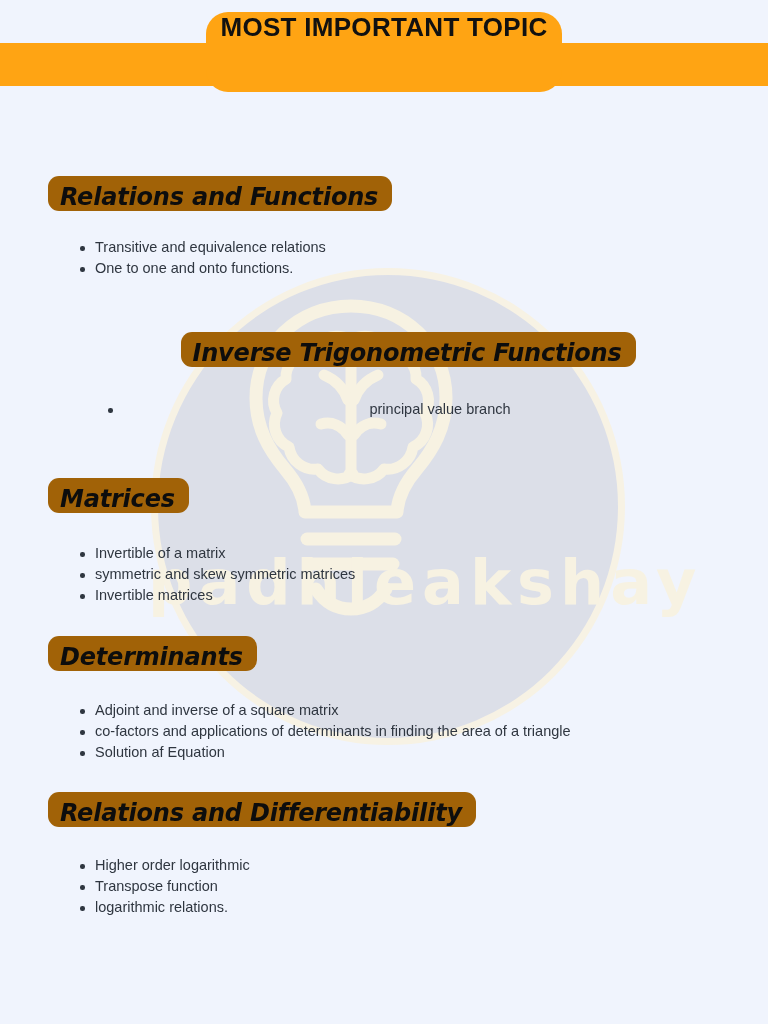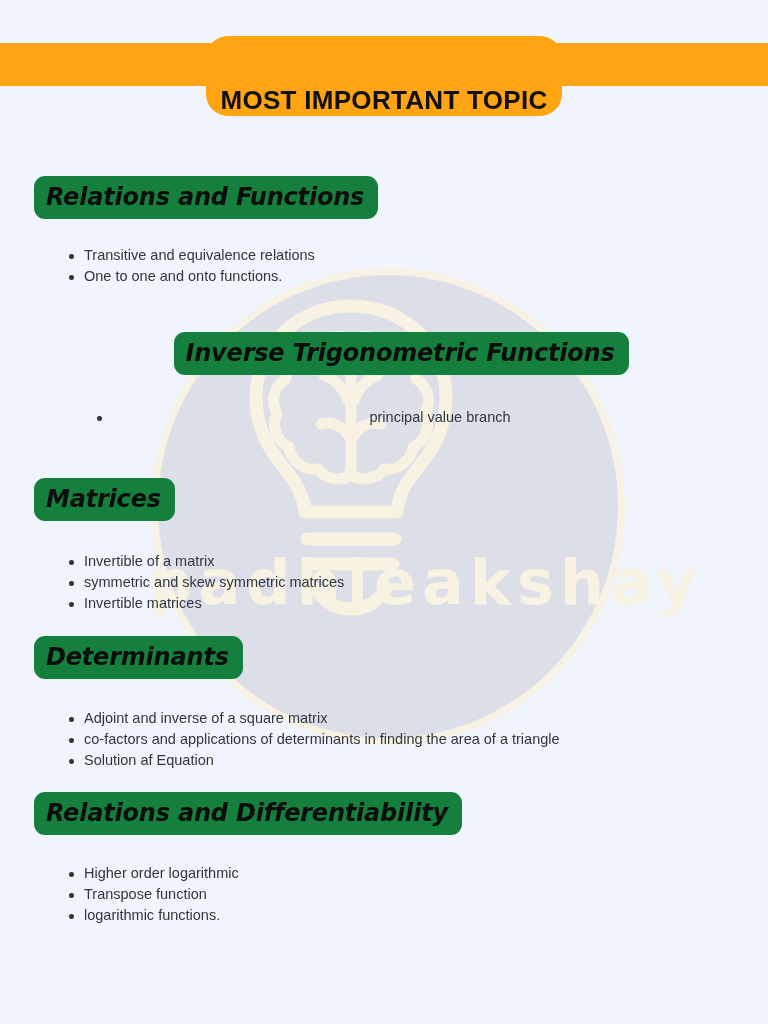--- a/index.html
+++ b/index.html
@@ -82,27 +82,27 @@
     left: 0;
     top: 43px;
     width: 768px;
     height: 43px;
     background: #ffa413;
   }
 
   .header-pill {
     position: absolute;
     left: 206px;
-    top: 36px;
+    top: 12px;
     width: 356px;
     height: 80px;
     background: #ffa413;
     border-radius: 22px;
     display: flex;
-    align-items: flex-end;
+    align-items: flex-start;
     justify-content: center;
   }
 
   .header-title {
     font-family: "Liberation Sans", "DejaVu Sans", sans-serif;
     font-size: 26px;
     font-weight: 700;
     letter-spacing: 0.3px;
     color: #111111;
     white-space: nowrap;
@@ -120,39 +120,39 @@
   }
 
   .section {
     position: absolute;
     left: 0;
     width: 768px;
   }
 
   .section-heading {
     display: inline-block;
-    margin-left: 34px;
-    background: #15803d;
+    margin-left: 48px;
+    background: #a16207;
     border-radius: 11px;
-    padding: 7px 14px 8px 12px;
+    padding: 7px 14px 0 12px;
   }
 
   .section-heading span {
     font-family: "DejaVu Sans", "Liberation Sans", sans-serif;
     font-size: 24px;
     font-weight: 700;
     font-style: italic;
     color: #0d0d0d;
     letter-spacing: -0.2px;
     white-space: nowrap;
   }
 
   .bullets {
     list-style: none;
-    margin: 0;
+    margin: 11px;
     padding: 0;
   }
 
   .bullets li {
     position: relative;
     margin-left: 84px;
     padding-left: 0;
     font-family: "Liberation Sans", "DejaVu Sans", sans-serif;
     font-size: 14.5px;
     color: #2f3640;
@@ -270,18 +270,18 @@
       </ul>
     </div>
 
     <div class="section" id="sec-4">
       <div class="section-heading">
         <span>Relations and Differentiability</span>
       </div>
       <ul class="bullets">
         <li>Higher order logarithmic</li>
         <li>Transpose function</li>
-        <li>logarithmic functions.</li>
+        <li>logarithmic relations.</li>
       </ul>
     </div>
 
   </div>
 </div>
 
 </body></html>

